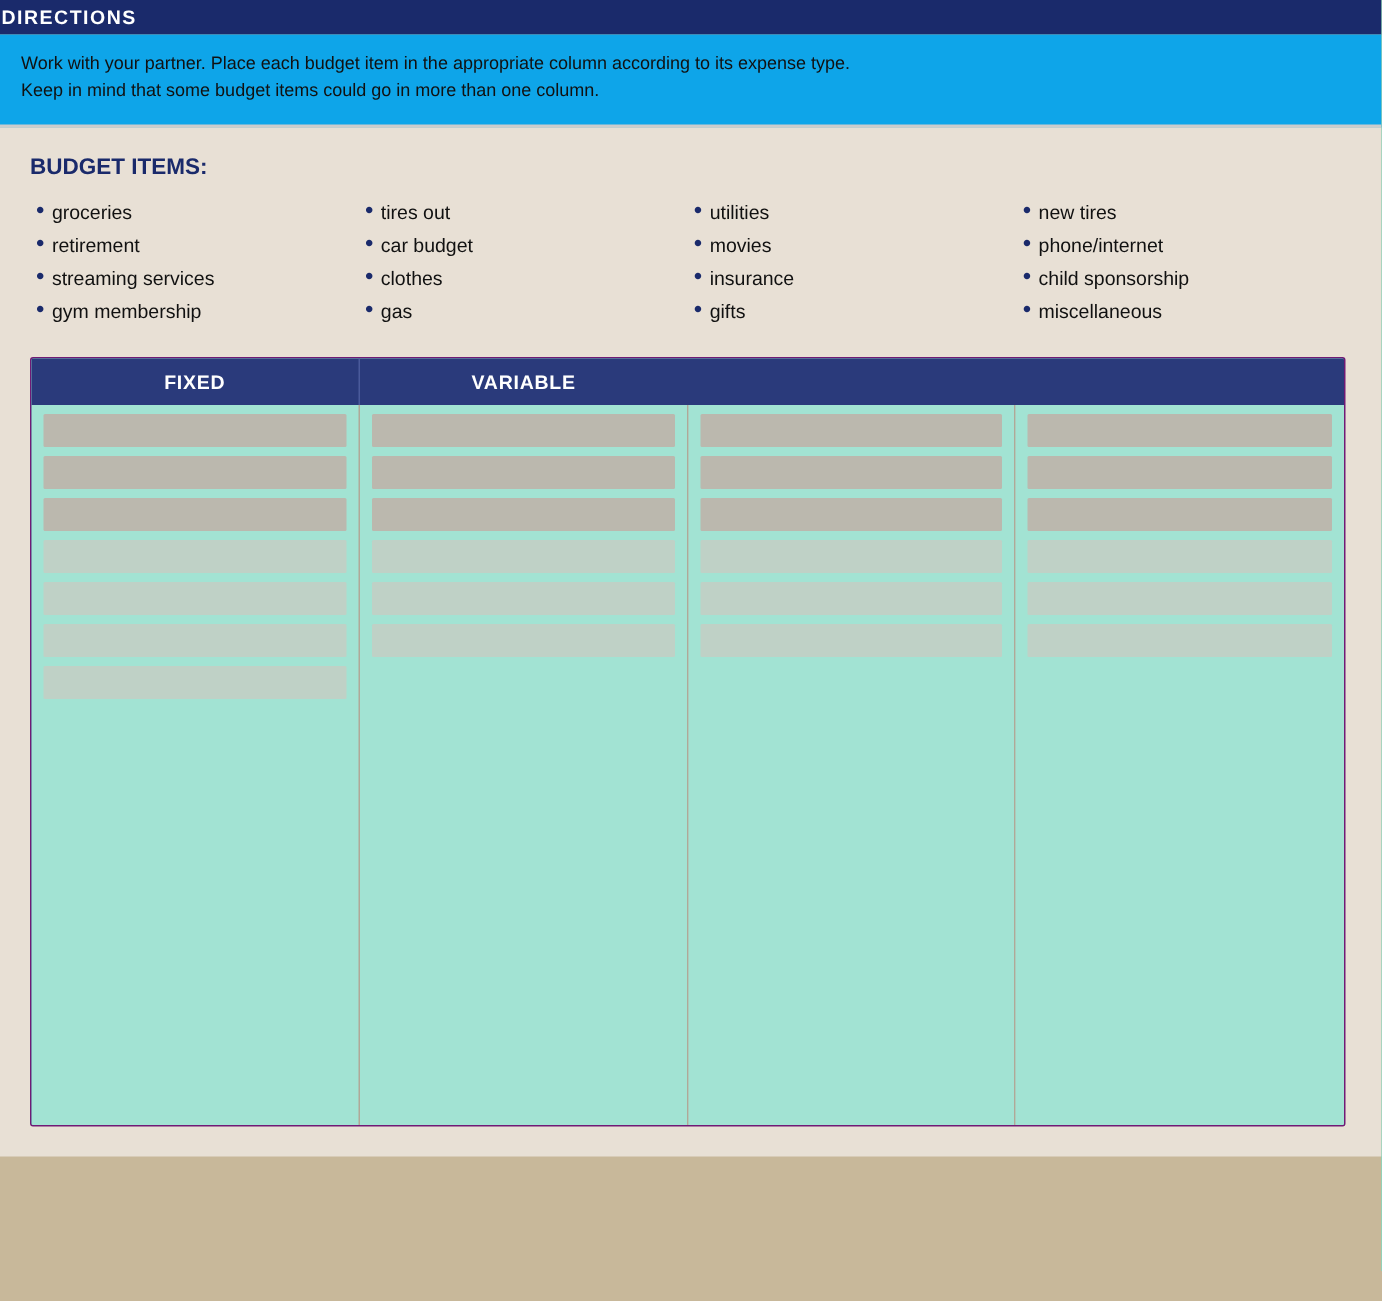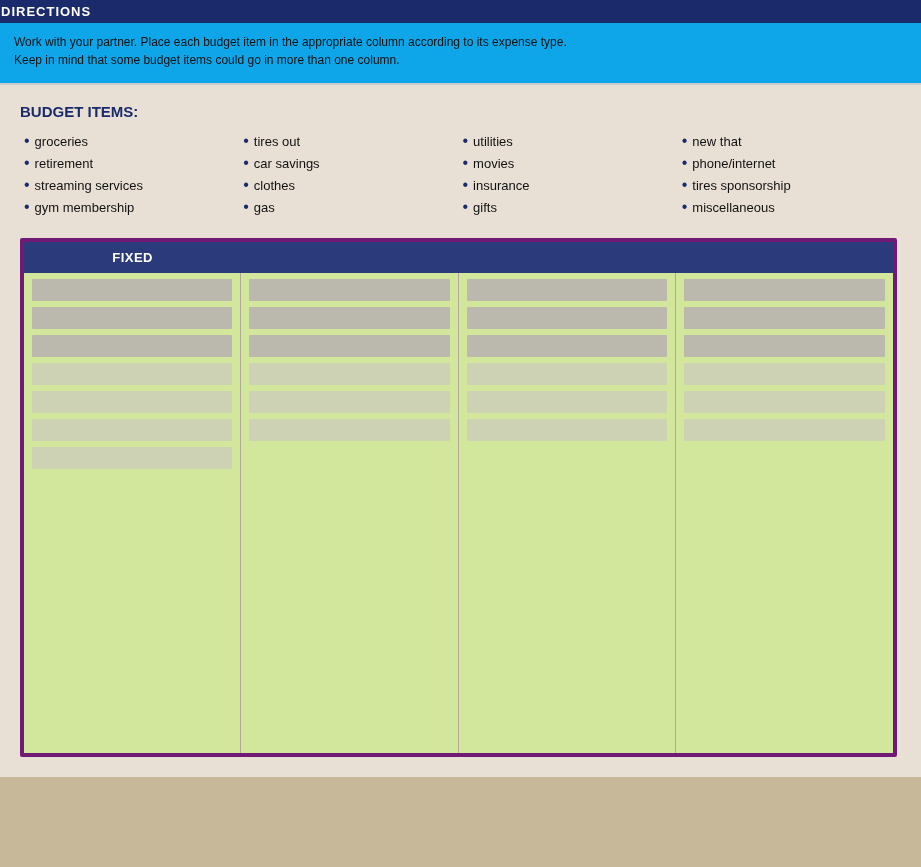--- a/index.html
+++ b/index.html
@@ -62,22 +62,22 @@
       gap: 5px;
     }
 
     .bullet {
       color: #1a2a6b;
       font-size: 16px;
       line-height: 1;
     }
 
     .table-container {
-      background-color: #bef264;
-      border: 4px solid #701a75;
+      background-color: #5eead4;
+      border: 1px solid #701a75;
       border-radius: 2px;
       overflow: hidden;
     }
 
     .table-header {
       display: grid;
       grid-template-columns: repeat(4, 1fr);
       background-color: #2a3a7b;
     }
 
@@ -162,21 +162,21 @@
           </div>
       </div>
 
       <div>
         <div class="budget-item">
             <span class="bullet">•</span>
             <span>tires out</span>
           </div>
         <div class="budget-item">
             <span class="bullet">•</span>
-            <span>car savings</span>
+            <span>car budget</span>
           </div>
         <div class="budget-item">
             <span class="bullet">•</span>
             <span>clothes</span>
           </div>
         <div class="budget-item">
             <span class="bullet">•</span>
             <span>gas</span>
           </div>
       </div>
@@ -196,41 +196,42 @@
           </div>
         <div class="budget-item">
             <span class="bullet">•</span>
             <span>gifts</span>
           </div>
       </div>
 
       <div>
         <div class="budget-item">
             <span class="bullet">•</span>
-            <span>new that</span>
+            <span>new tires</span>
           </div>
         <div class="budget-item">
             <span class="bullet">•</span>
             <span>phone/internet</span>
           </div>
         <div class="budget-item">
             <span class="bullet">•</span>
-            <span>tires sponsorship</span>
+            <span>child sponsorship</span>
           </div>
         <div class="budget-item">
             <span class="bullet">•</span>
             <span>miscellaneous</span>
           </div>
       </div>
     </div>
   </div>
 
   <div class="table-container">
     <div class="table-header">
       <div class="table-header-cell">FIXED</div>
+      <div class="table-header-cell">VARIABLE</div>
     </div>
     <div class="table-body">
       <div class="table-column">
         <div class="table-row-item visible"></div>
         <div class="table-row-item visible"></div>
         <div class="table-row-item visible"></div>
         <div class="table-row-item"></div>
         <div class="table-row-item"></div>
         <div class="table-row-item"></div>
         <div class="table-row-item"></div>

